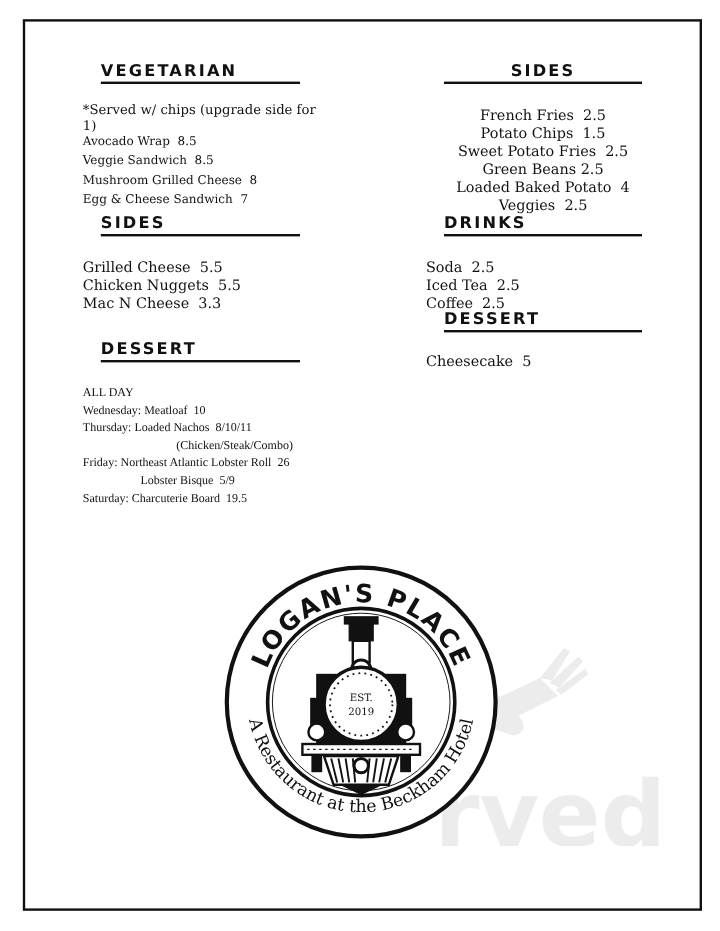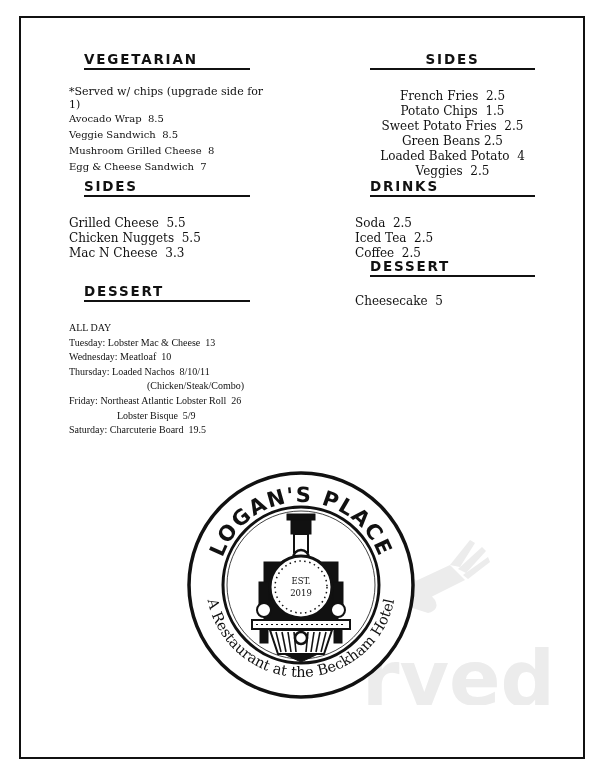--- a/index.html
+++ b/index.html
@@ -56,21 +56,20 @@
   <div class="gap"></div>
   <div class="item">Grilled Cheese  5.5</div>
   <div class="item">Chicken Nuggets  5.5</div>
   <div class="item">Mac N Cheese  3.3</div>
 </section>
 
 <section id="specials" class="section items-sm">
   <h2 class="sec-title">DESSERT</h2>
   <div class="gap"></div>
   <div class="item">ALL DAY</div>
-  <div class="item">Tuesday: Lobster Mac &amp; Cheese  13</div>
   <div class="item">Wednesday: Meatloaf  10</div>
   <div class="item">Thursday: Loaded Nachos  8/10/11</div>
   <div class="item indent">(Chicken/Steak/Combo)</div>
   <div class="item">Friday: Northeast Atlantic Lobster Roll  26</div>
   <div class="item indent2">Lobster Bisque  5/9</div>
   <div class="item">Saturday: Charcuterie Board  19.5</div>
 </section>
 
 <section id="sides" class="section">
   <h2 class="sec-title">SIDES</h2>

